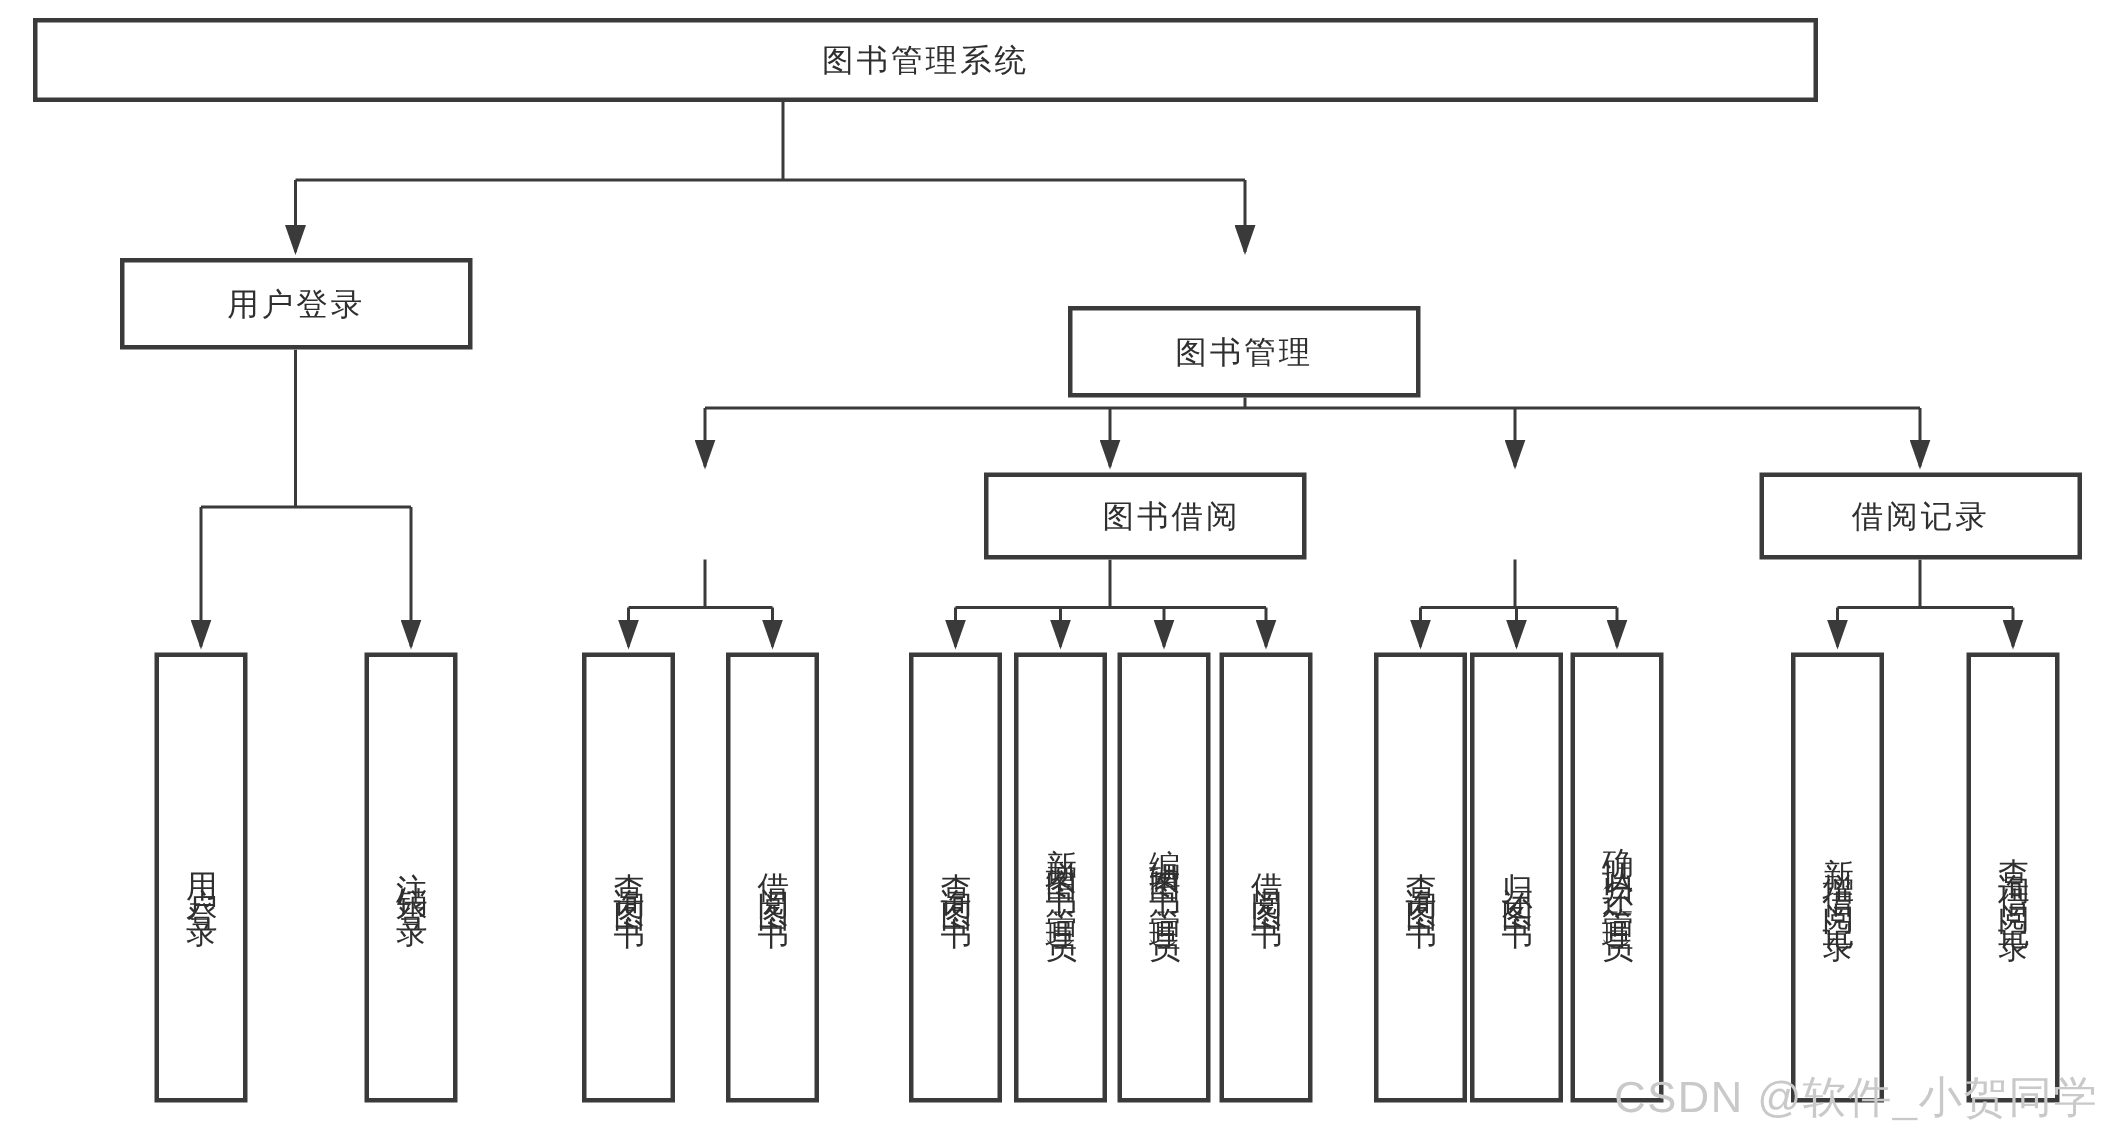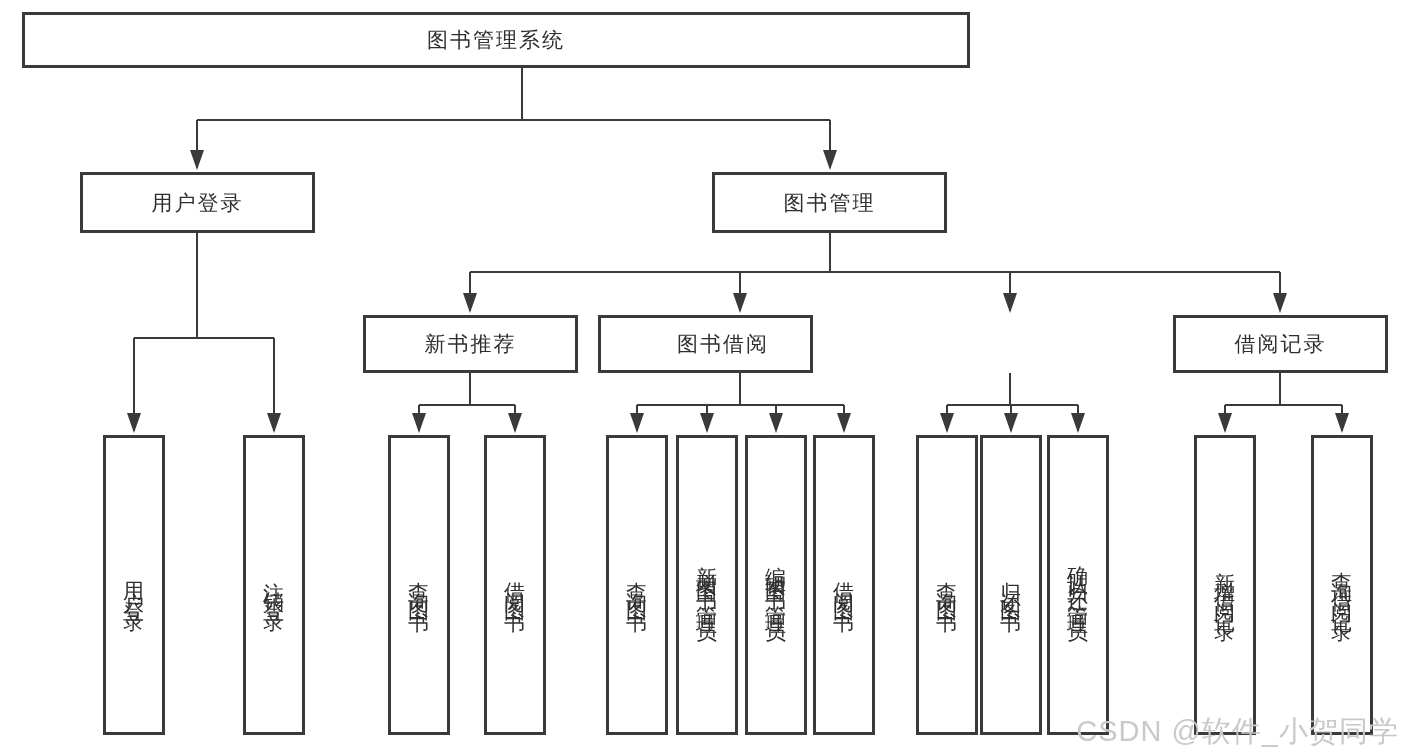--- a/index.html
+++ b/index.html
@@ -27,21 +27,21 @@
   .hbox{
     position:absolute;
     border:3px solid var(--border);
     background:#fff;
     display:flex; align-items:center; justify-content:center;
     font-size:21px;
     letter-spacing:2px;
     z-index:2;
     color:var(--text);
   }
-  .root-box{ left:22px; top:12px; width:948px; height:56px; }
+  .root-box{ left:22px; top:12px; width:1190px; height:56px; }
   .l2-box{ top:172px; width:235px; height:61px; }
   .l3-box{ top:315px; width:215px; height:58px; }
   .leaf{
     position:absolute;
     top:435px; width:62px; height:300px;
     border:3px solid var(--border);
     background:#fff;
     display:flex; align-items:center; justify-content:center;
     writing-mode:vertical-rl;
     text-orientation:mixed;
@@ -108,24 +108,23 @@
       <path d="M1011,405 V431"></path>
       <path d="M1078,405 V431"></path>
       <path d="M1225,405 V431"></path>
       <path d="M1342,405 V431"></path>
     </g>
   </svg>
 
   <div class="hbox root-box">图书管理系统</div>
 
   <div class="hbox l2-box" style="left:80px;">用户登录</div>
-  <div class="hbox l2-box" style="left:712px;">图书管理</div>
+  <div class="hbox l2-box" style="left:712px;margin-top:32px;">图书管理</div>
 
-  <div class="hbox l3-box" style="left:363px;">新书推荐</div>
-  <div class="hbox l3-box" style="left:598px;padding-left:35px;">图书借阅</div>
+  <div class="hbox l3-box" style="left:656px;padding-left:35px;">图书借阅</div>
   <div class="hbox l3-box" style="left:1173px;">借阅记录</div>
 
   <div class="leaf" style="left:103px;">用户登录</div>
   <div class="leaf" style="left:243px;">注销登录</div>
 
   <div class="leaf" style="left:388px;">查询图书</div>
   <div class="leaf" style="left:484px;">借阅图书</div>
 
   <div class="leaf" style="left:606px;">查询图书</div>
   <div class="leaf long" style="left:676px;">新增图书（管理员）</div>

